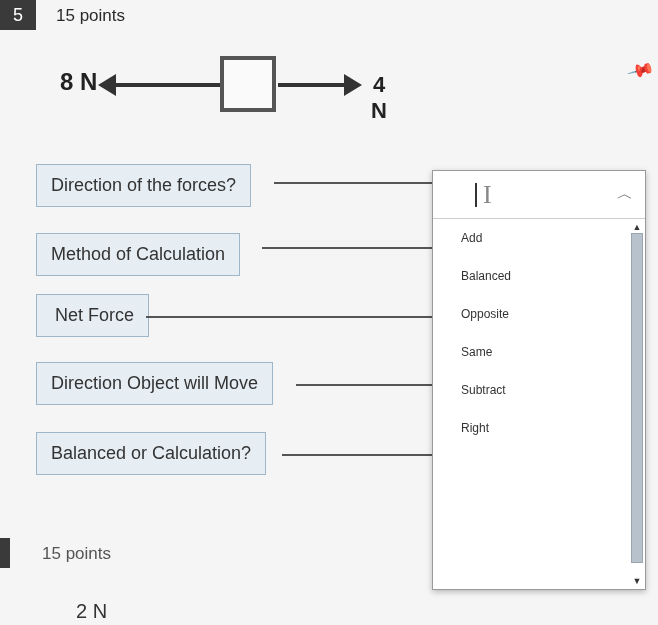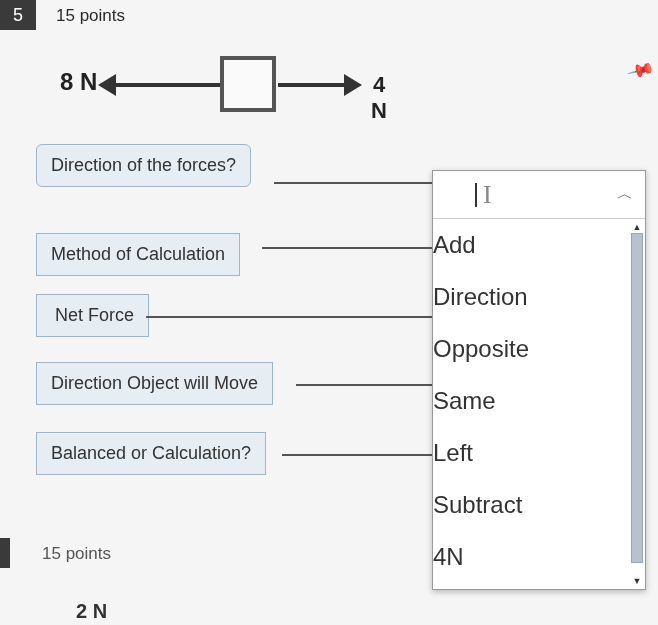--- a/index.html
+++ b/index.html
@@ -152,22 +152,22 @@
   .chev {
     color: #666;
     font-size: 16px;
   }
   .dropdown-list {
     position: relative;
     height: calc(100% - 48px);
     overflow: hidden;
   }
   .dropdown-item {
-    padding: 12px 0;
-    font-size: 24px;
+    padding: 12px 28px;
+    font-size: 12px;
     color: #333;
     cursor: pointer;
   }
   .scrollbar {
     position: absolute;
     right: 2px; top: 2px;
     width: 12px; height: calc(100% - 30px);
     background: #b8c2cc;
     border: 1px solid #9aa5af;
   }
@@ -185,21 +185,21 @@
     position: absolute;
     right: 6px; top: 60px;
     color: #777;
     font-size: 18px;
     transform: rotate(30deg);
   }
   .partial2n {
     position: absolute;
     left: 76px; top: 600px;
     font-size: 20px;
-    font-weight: 700;
+    font-weight: 400;
     color: #333;
   }
 </style>
 </head>
 <body>
 
 <div class="qnum-badge">5</div>
 <div class="points">15 points</div>
 
 <div class="pin-icon">📌</div>
@@ -207,21 +207,21 @@
 <div class="diagram">
   <span class="force-left">8 N</span>
   <div class="arrow-left-head"></div>
   <div class="arrow-left-line"></div>
   <div class="box"></div>
   <div class="arrow-right-line"></div>
   <div class="arrow-right-head"></div>
   <span class="force-right">4 N</span>
 </div>
 
-<div class="label-box" style="left:36px; top:144px;border-radius:6px;">Direction of the forces?</div>
+<div class="label-box" style="left:36px; top:164px;">Direction of the forces?</div>
 <div class="connector" style="left:274px; top:182px; width:158px;"></div>
 
 <div class="label-box" style="left:36px; top:225px;margin-top:8px;">Method of Calculation</div>
 <div class="connector" style="left:262px; top:247px; width:170px;"></div>
 
 <div class="label-box" style="left:36px; top:294px;padding-left:18px;">Net Force</div>
 <div class="connector" style="left:146px; top:316px; width:286px;"></div>
 
 <div class="label-box" style="left:36px; top:362px;">Direction Object will Move</div>
 <div class="connector" style="left:296px; top:384px; width:136px;"></div>
@@ -232,26 +232,24 @@
 <div class="dropdown">
   <div class="dropdown-header">
     <span class="cursor">
       <span class="bar"></span>
       <span class="ibeam">I</span>
     </span>
     <span class="chev">︿</span>
   </div>
   <div class="dropdown-list">
     <div class="dropdown-item">Add</div>
-    <div class="dropdown-item">Direction</div>
+    <div class="dropdown-item">Balanced</div>
     <div class="dropdown-item">Opposite</div>
     <div class="dropdown-item">Same</div>
-    <div class="dropdown-item">Left</div>
     <div class="dropdown-item">Subtract</div>
-    <div class="dropdown-item">4N</div>
     <div class="dropdown-item">Right</div>
     <div class="scroll-arrow scroll-up">▲</div>
     <div class="scrollbar" style="top:14px;height:calc(100% - 40px);"></div>
     <div class="scroll-arrow scroll-down">▼</div>
   </div>
 </div>
 
 <div class="qnum-badge2"></div>
 <div class="points2">15 points</div>
 <div class="partial2n">2 N</div>

